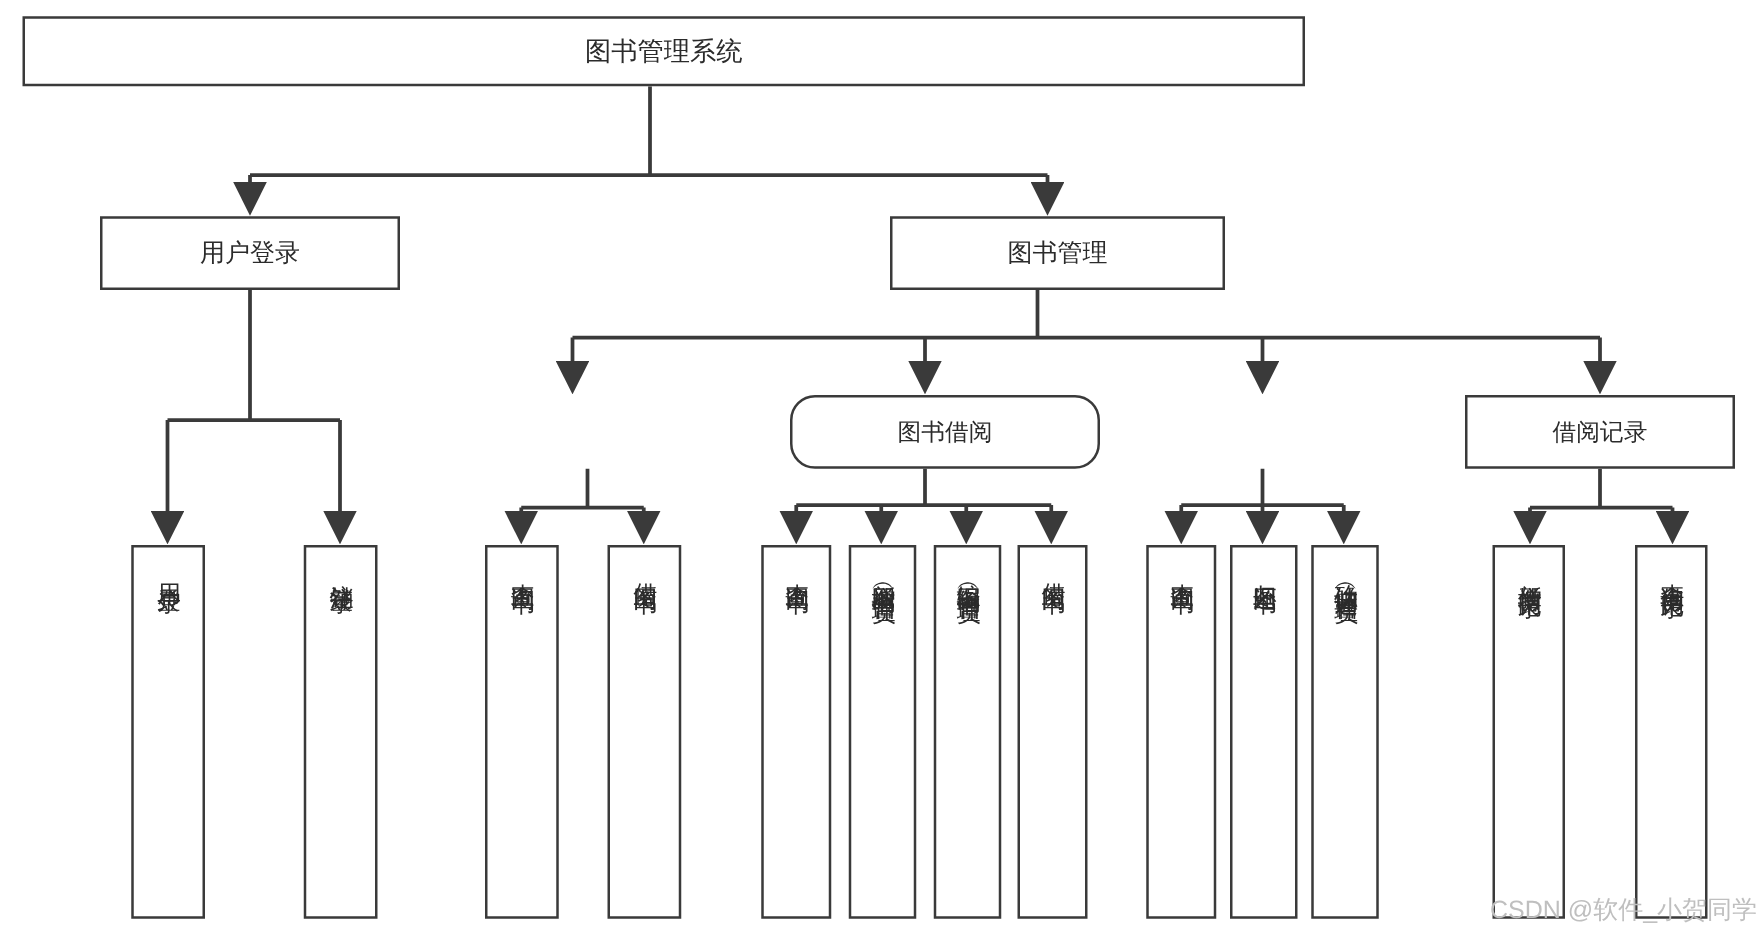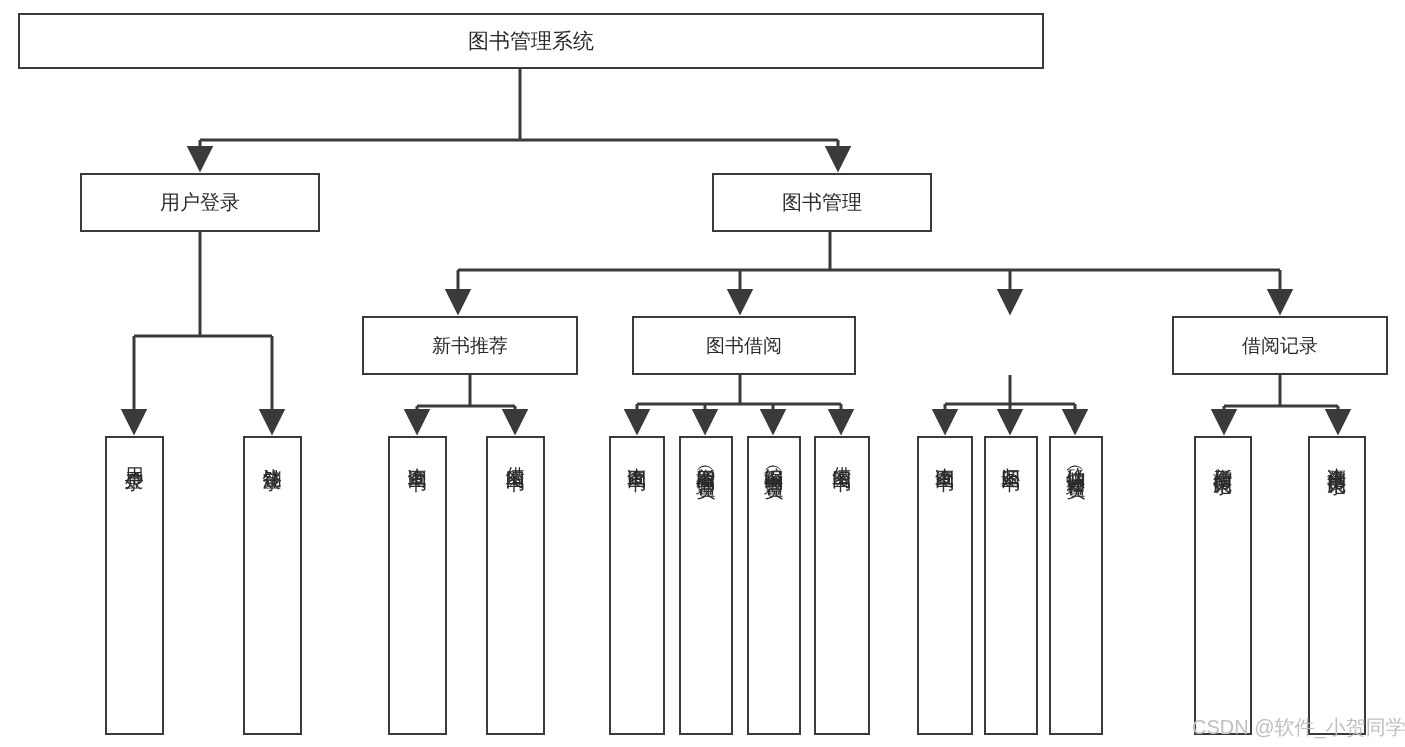--- a/index.html
+++ b/index.html
@@ -106,28 +106,25 @@
     </g>
   </svg>
 
   <div class="node root" style="left:18px;top:13px;width:1026px;height:56px;">
     <span>图书管理系统</span>
   </div>
 
   <div class="node mid1" style="left:80px;top:173px;width:240px;height:59px;">
     <span>用户登录</span>
   </div>
-  <div class="node mid1" style="left:712px;top:173px;width:220px;height:59px;font-family:Liberation Serif, serif;">
+  <div class="node mid1" style="left:712px;top:173px;width:268px;height:59px;font-family:Liberation Serif, serif;">
     <span>图书管理</span>
   </div>
 
-  <div class="node mid2" style="left:362px;top:316px;width:216px;height:59px;">
-    <span>新书推荐</span>
-  </div>
-  <div class="node mid2" style="left:632px;top:316px;width:224px;height:59px;">
+  <div class="node mid2" style="left:632px;top:316px;width:248px;height:59px;border-radius:20px;">
     <span>图书借阅</span>
   </div>
   <div class="node mid2" style="left:1172px;top:316px;width:216px;height:59px;align-items:center;">
     <span>借阅记录</span>
   </div>
 
   <div class="node leaf" style="left:105px;top:436px;width:59px;height:299px;">
     <span class="vtext">用户登录</span>
   </div>
   <div class="node leaf" style="left:243px;top:436px;width:59px;height:299px;">

